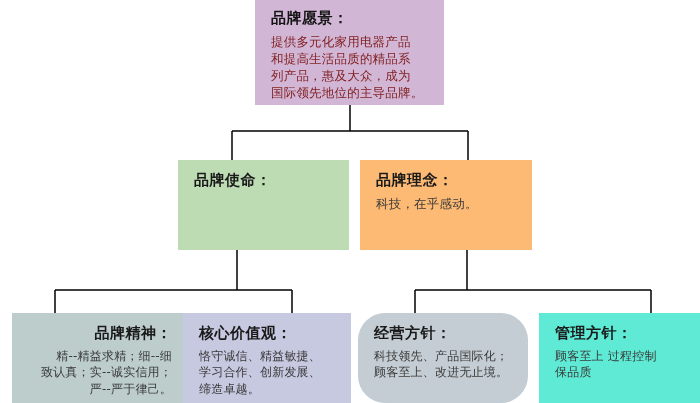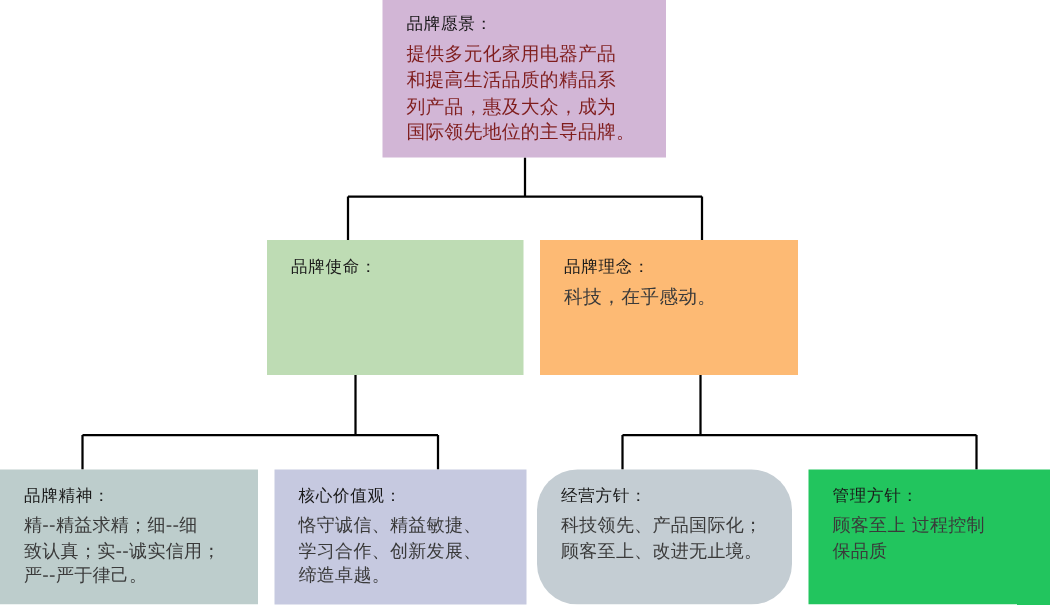--- a/index.html
+++ b/index.html
@@ -27,22 +27,22 @@
     pointer-events: none;
   }
   .node {
     position: absolute;
     box-sizing: border-box;
     padding: 10px 12px 8px 16px;
     line-height: 1.38;
     z-index: 2;
   }
   .node .title {
-    font-weight: normal;
-    font-size: 11px;
+    font-weight: bold;
+    font-size: 15px;
     color: #1a1a1a;
     display: block;
     margin-bottom: 4px;
     letter-spacing: 0.5px;
   }
   .node .body {
     font-size: 12.5px;
     color: #3a3a3a;
     display: block;
     white-space: pre-line;
@@ -72,25 +72,26 @@
   #node-philosophy {
     left: 360px;
     top: 160px;
     width: 172px;
     height: 90px;
     background: #fdba74;
   }
 
   
   #node-spirit {
-    left: 0px;
+    left: 12px;
     top: 313px;
     width: 172px;
     height: 90px;
     background: #bdcdcc;
+    text-align: right;
   }
   #node-values {
     left: 183px;
     top: 313px;
     width: 168px;
     height: 94px;
     background: #c6c9e0;
   }
   #node-operation {
     left: 358px;
@@ -98,21 +99,21 @@
     width: 170px;
     height: 90px;
     background: #c4cdd3;
     border-radius: 27px;
   }
   #node-management {
     left: 539px;
     top: 313px;
     width: 161px;
     height: 90px;
-    background: #22c55e;
+    background: #5eead4;
   }
   #node-spirit .body,
   #node-values .body,
   #node-operation .body,
   #node-management .body {
     font-size: 12px;
   }
 </style>
 </head>
 <body>

